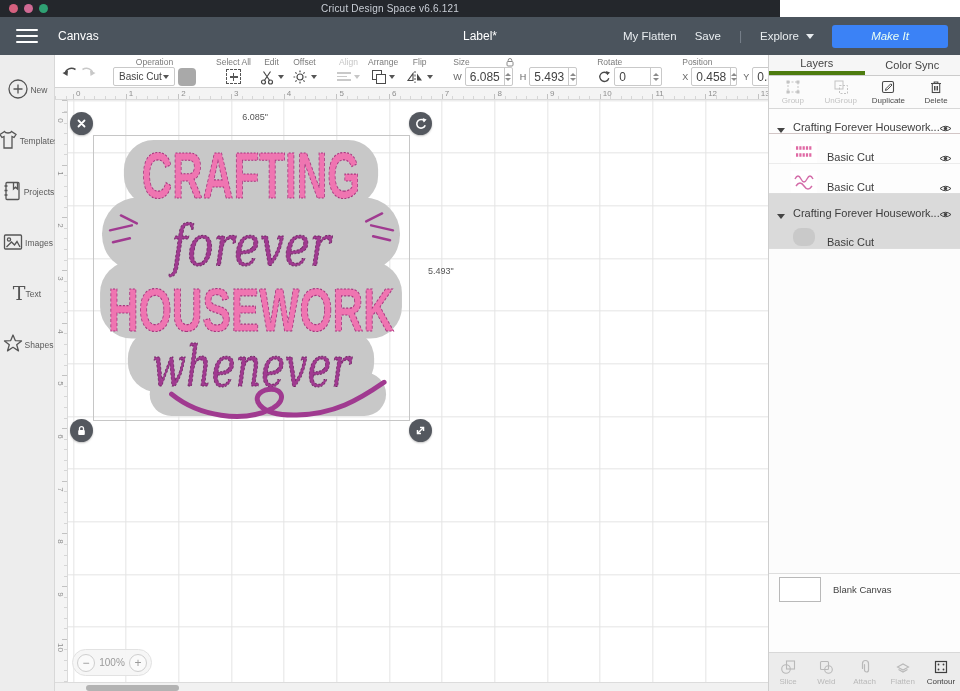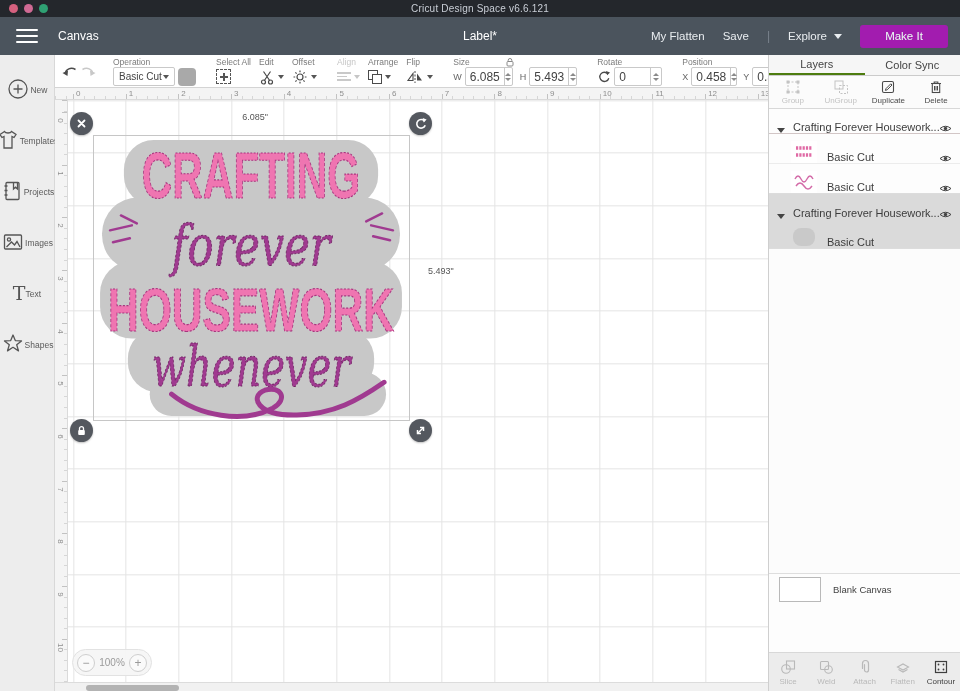--- a/index.html
+++ b/index.html
@@ -2,51 +2,51 @@
 <html><head>
 <meta charset="utf-8">
 <style>
   * { box-sizing: border-box; margin: 0; padding: 0; }
   html,body { width:960px; height:691px; }
   body { font-family: "Liberation Sans", sans-serif; background:#fff; }
   .window { position:relative; width:960px; height:691px; overflow:hidden; background:#fff; }
   .abs { position:absolute; }
 
   
-  .titlebar { left:0; top:0; width:960px; height:17px; background:#24272c; display:flex; align-items:center; }
+  .titlebar { left:0; top:0; width:780px; height:17px; background:#24272c; display:flex; align-items:center; }
   .traffic { display:flex; gap:6px; margin-left:9px; }
   .tl { width:9px; height:9px; border-radius:50%; }
   .tl.r1 { background:#d5617f; } .tl.r2 { background:#d06a94; } .tl.g { background:#2fa173; }
   .win-title { position:absolute; left:0; right:0; text-align:center; font-size:10px; color:#c9ced6; letter-spacing:.2px; }
 
   
   .menubar { left:0; top:17px; width:960px; height:38px; background:#4b545d; display:flex; align-items:center; }
   .hamburger { margin-left:16px; width:22px; height:14px; display:flex; flex-direction:column; justify-content:space-between; cursor:pointer; }
   .hamburger span { display:block; height:2px; background:#fff; border-radius:1px; }
   .menu-canvas { margin-left:20px; color:#fff; font-size:12px; }
   .doc-title { position:absolute; left:0; right:0; text-align:center; color:#fff; font-size:12px; }
   .menu-right { margin-left:auto; display:flex; align-items:center; gap:18px; margin-right:12px; }
   .menu-link { color:#e9edf0; font-size:11.5px; cursor:pointer; }
   .menu-sep { color:#79828c; font-size:12px; }
   .explore { display:flex; align-items:center; gap:7px; }
   .chev { width:0; height:0; border-left:4px solid transparent; border-right:4px solid transparent; border-top:5px solid #e9edf0; }
-  .make-it { width:88px; height:23px; background:#a21caf; border-radius:3px; color:#eafff3; font-size:11.5px; display:flex; align-items:center; justify-content:center; cursor:pointer; }
+  .make-it { width:116px; height:23px; background:#3b82f6; border-radius:3px; color:#eafff3; font-size:11.5px; display:flex; align-items:center; justify-content:center; cursor:pointer;font-style:italic; }
 
   
   .sidebar { left:0; top:55px; width:55px; height:636px; background:#ededed; border-right:1px solid #d8d8d8; display:flex; flex-direction:column; align-items:center; padding-top:8px; }
   .side-item { width:100%; height:51px; display:flex; flex-direction:row; align-items:center; justify-content:center; cursor:pointer; }
   .side-item svg { display:block; }
   .side-lbl { font-size:8.5px; color:#5a5a5a; margin-top:3px; }
   .t-glyph { font-family:"DejaVu Serif", serif; font-size:19px; color:#555; line-height:20px; }
 
   
   .toolbar { left:55px; top:55px; width:713px; height:33px; background:#fff; border-bottom:1px solid #d4d4d4; display:flex; align-items:stretch; }
   .tb-sep { width:1px; background:#e0e0e0; margin:4px 6px; }
   .tb-icon-btn { width:24px; display:flex; align-items:center; justify-content:center; cursor:pointer; }
-  .tb-col { display:flex; flex-direction:column; align-items:flex-start; padding:2px 4px 1px; }
+  .tb-col { display:flex; flex-direction:column; align-items:center; padding:2px 4px 1px; }
   .tb-lbl { font-size:8.5px; color:#7a7a7a; height:10px; line-height:10px; white-space:nowrap; }
   .tb-lbl.dis { color:#c6c6c6; }
   .tb-ctrl { flex:1; display:flex; align-items:center; gap:3px; }
   .dd { width:62px; height:19px; border:1px solid #c9c9c9; border-radius:2px; font-size:10px; color:#444; display:flex; align-items:center; padding:0 5px; cursor:pointer; }
   .dd .chev-d { margin-left:auto; }
   .chev-d { width:0; height:0; border-left:3.5px solid transparent; border-right:3.5px solid transparent; border-top:4px solid #555; }
   .chev-d.dis { border-top-color:#c6c6c6; }
   .swatch { width:18px; height:18px; border-radius:4px; background:#a9a9a9; cursor:pointer; }
   .num-box { height:19px; border:1px solid #c9c9c9; border-radius:2px; display:flex; align-items:center; font-size:12px; color:#444; cursor:text; }
   .num-box .val { padding:0 4px; flex:1; }
@@ -98,21 +98,21 @@
   .zoom-pill { left:72px; top:649px; width:80px; height:27px; background:rgba(245,245,245,.92); border:1px solid #e2e2e2; border-radius:14px; display:flex; align-items:center; justify-content:space-between; padding:0 4px; }
   .zoom-btn { width:18px; height:18px; border:1px solid #cfcfcf; border-radius:50%; color:#9a9a9a; font-size:12px; line-height:16px; text-align:center; cursor:pointer; background:#fafafa; }
   .zoom-val { font-size:10px; color:#9a9a9a; }
   .hscroll { left:55px; top:682px; width:713px; height:9px; background:#f1f1f1; border-top:1px solid #dcdcdc; }
   .hscroll .thumb { position:absolute; left:17px; top:1.5px; width:93px; height:6px; border-radius:3px; background:#b3b3b3; cursor:grab; }
 
   
   .rpanel { left:768px; top:55px; width:192px; height:636px; background:#fdfdfd; border-left:1px solid #cfcfcf; display:flex; flex-direction:column; }
   .rp-tabs { height:21px; display:flex; background:#f6f6f6; border-bottom:1px solid #cbcbcb; flex:0 0 auto; }
   .rp-tab { flex:1; font-size:11px; color:#444; display:flex; align-items:center; justify-content:center; cursor:pointer; }
-  .rp-tab.active { border-bottom:2px solid #4d7c0f; }
+  .rp-tab.active { border-bottom:4px solid #4d7c0f; }
   .rp-actions { height:33px; display:flex; border-bottom:1px solid #d8d8d8; flex:0 0 auto; background:#fbfbfb; }
   .rp-act { flex:1; display:flex; flex-direction:column; align-items:center; justify-content:center; gap:1px; cursor:pointer; }
   .rp-act .lbl { font-size:8px; color:#4a4a4a; }
   .rp-act.dis { cursor:default; }
   .rp-act.dis .lbl { color:#c3c3c3; }
   .lyr-row { display:flex; align-items:flex-end; padding:0 8px; flex:0 0 auto; cursor:pointer; background:#fdfdfd; }
   .lyr-row.group { height:25px; }
   .lyr-row.child { height:30px; }
   .lyr-row.sel { background:#dadada; }
   .lyr-row .caret { width:0; height:0; border-left:4px solid transparent; border-right:4px solid transparent; border-top:5px solid #444; margin-right:8px; cursor:pointer; }

